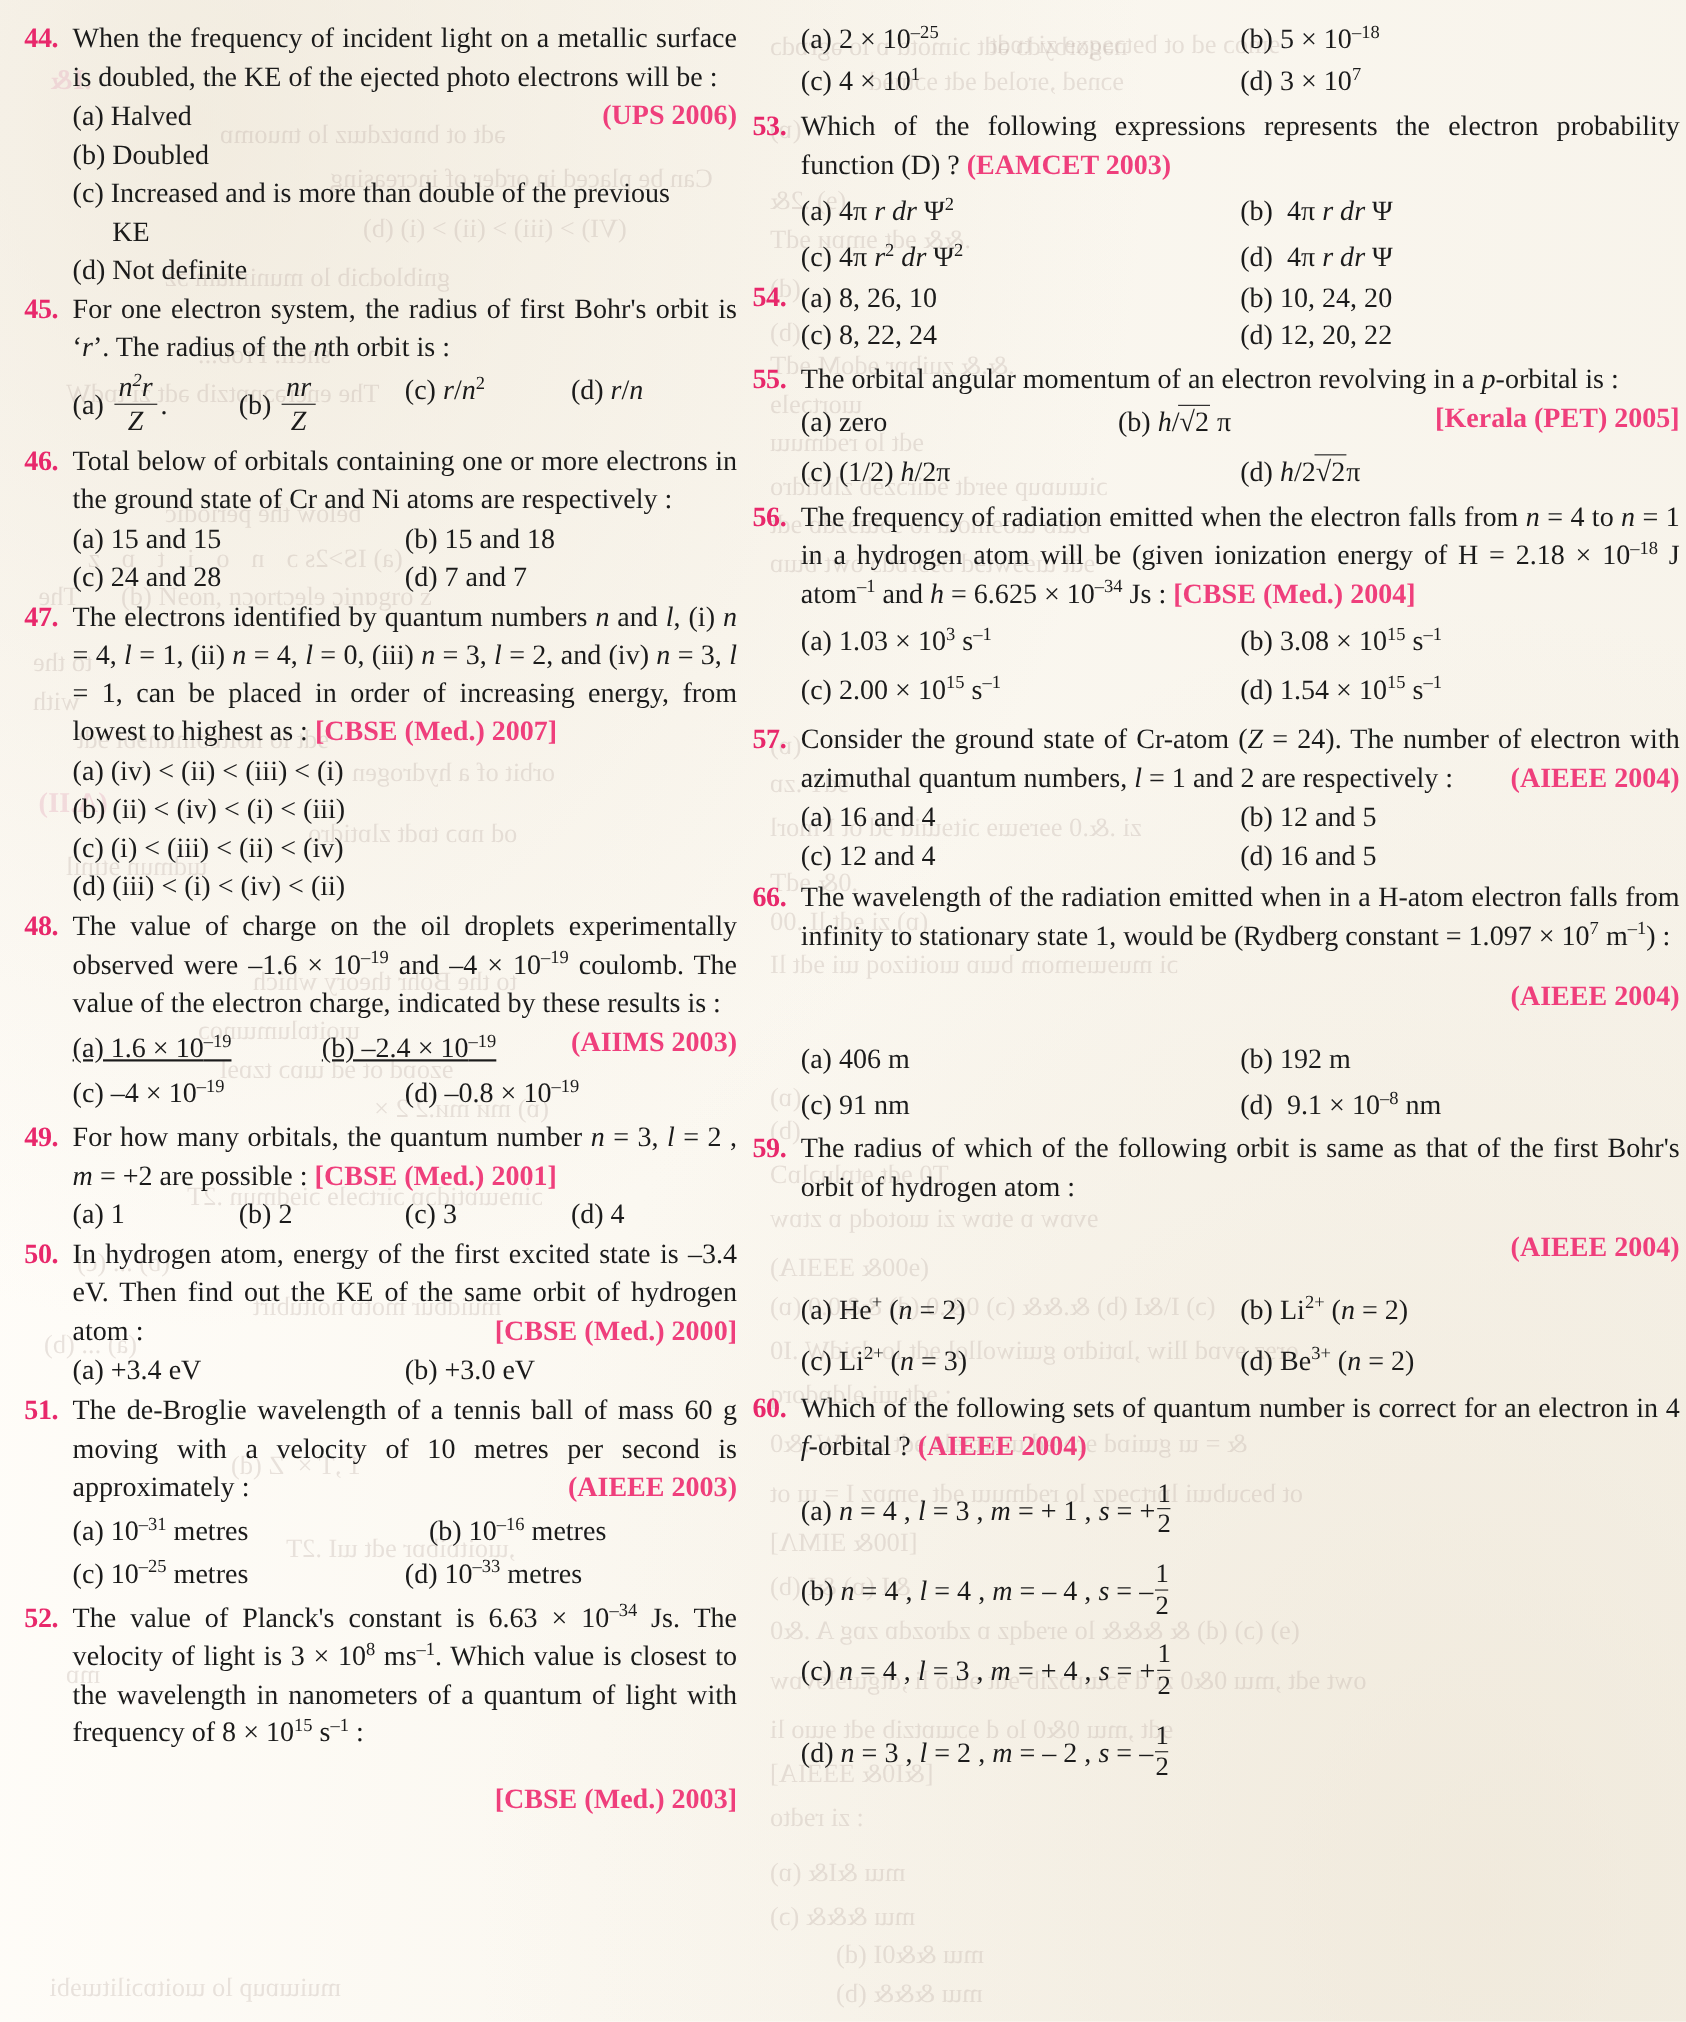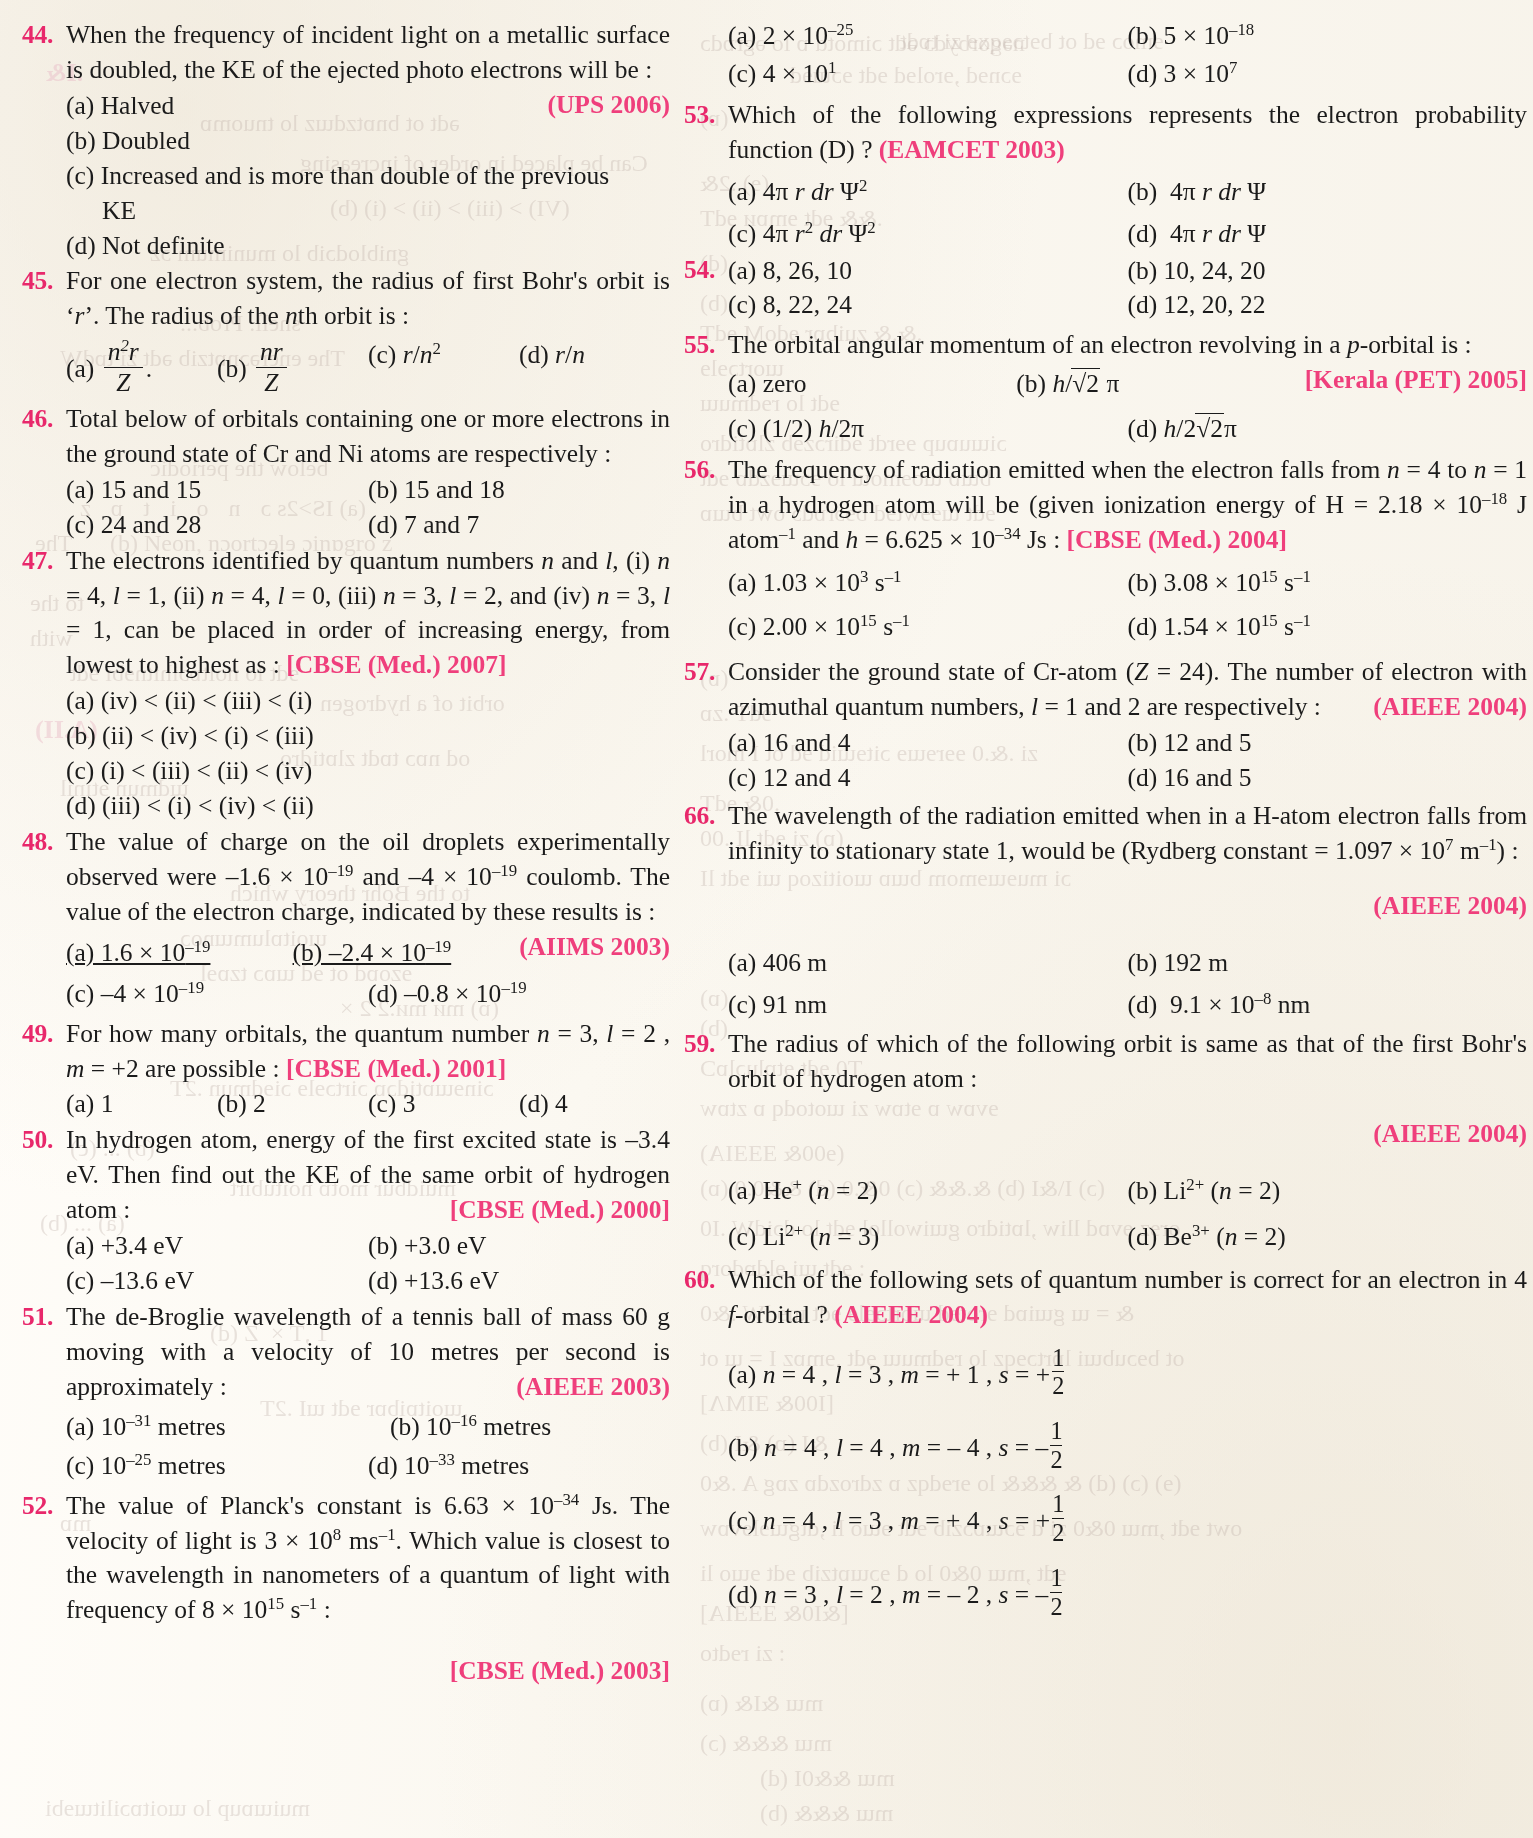--- a/index.html
+++ b/index.html
@@ -275,24 +275,20 @@
 
     <div class="q">
       <div class="qnum">50.</div>
       <div class="qbody">
         <div class="stem">In hydrogen atom, energy of the first excited state is –3.4 eV. Then find out the KE of the same orbit of hydrogen atom : <span class="src" style="float:right;">[CBSE (Med.) 2000]</span></div>
         <div class="opts">
           <div class="optrow">
             <div class="opt opt-a">(a) +3.4 eV</div>
             <div class="opt opt-b">(b) +3.0 eV</div>
           </div>
-          <div class="optrow">
-            <div class="opt opt-a">(c) –13.6 eV</div>
-            <div class="opt opt-b">(d) +13.6 eV</div>
-          </div>
         </div>
       </div>
     </div>
 
     <div class="q">
       <div class="qnum">51.</div>
       <div class="qbody">
         <div class="stem">The de-Broglie wavelength of a tennis ball of mass 60 g moving with a velocity of 10 metres per second is approximately : <span class="src" style="float:right;">(AIEEE 2003)</span></div>
         <div class="opts" style="margin-top:5px;">
           <div class="optrow" style="margin-bottom:4px;gap:22px;">

